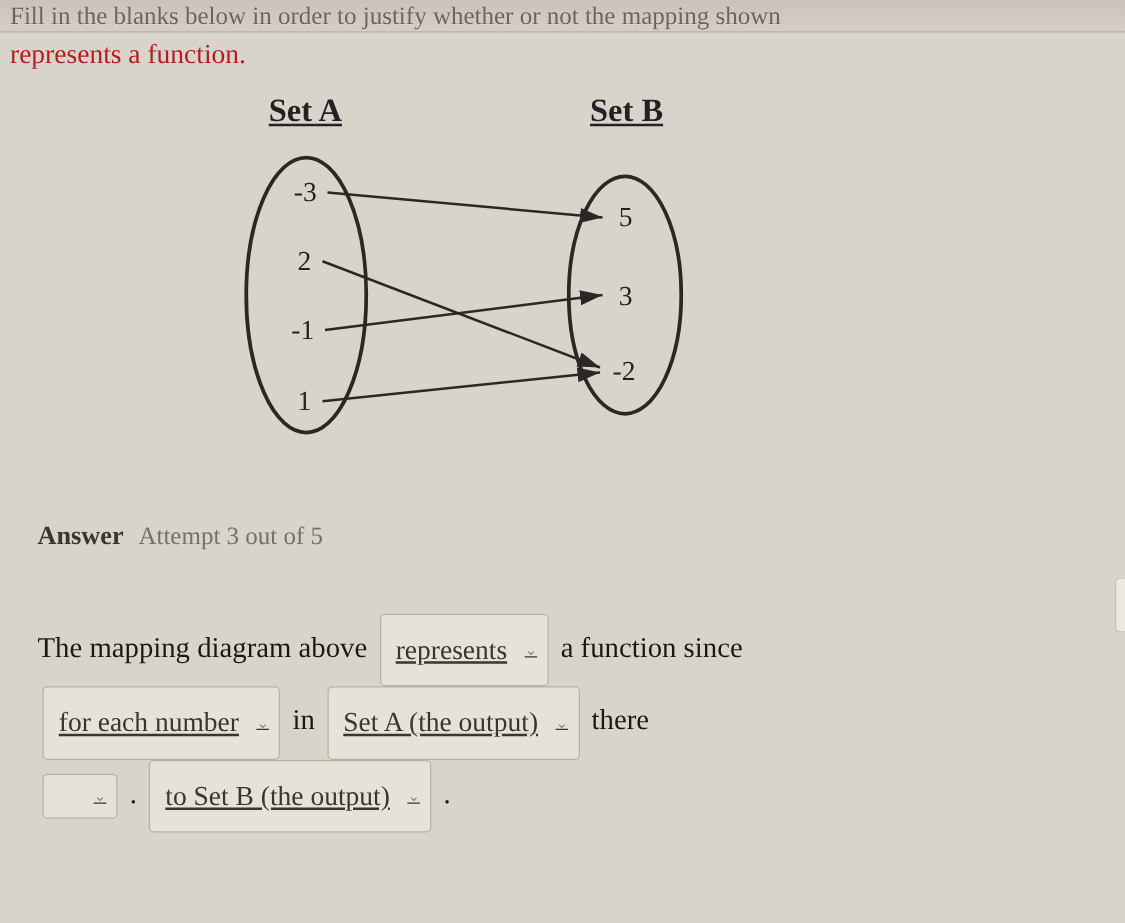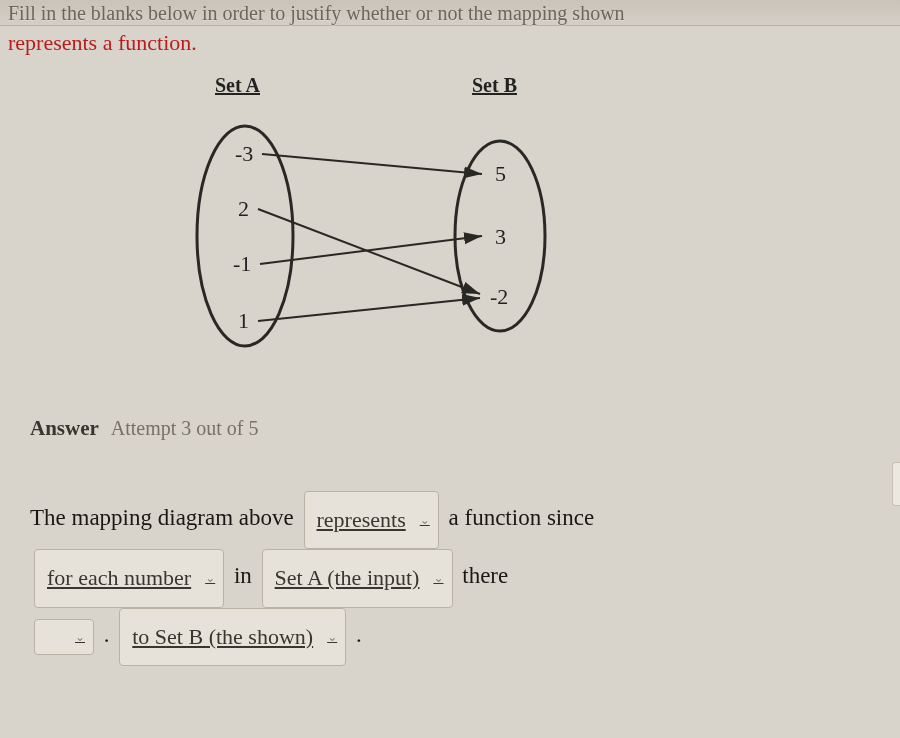--- a/index.html
+++ b/index.html
@@ -28,21 +28,21 @@
     font-size: 22px;
     color: #b91c1c;
   }
   .diagram-area {
     width: 100%;
     height: 310px;
     position: relative;
   }
   .set-label {
     position: absolute;
-    font-size: 20px;
+    font-size: 26px;
     font-weight: 600;
     text-decoration: underline;
     color: #222;
     text-align: center;
   }
   svg.mapping {
     position: absolute;
     left: 180px;
     top: 0;
     width: 420px;
@@ -150,30 +150,30 @@
       <span class="chev">⌄</span>
     </span>
     <span>a function since</span>
     <br>
     <span class="dd">
       <span>for each number</span>
       <span class="chev">⌄</span>
     </span>
     <span>in</span>
     <span class="dd">
-      <span>Set A (the input)</span>
+      <span>Set A (the output)</span>
       <span class="chev">⌄</span>
     </span>
     <span>there</span>
     <br>
     <span class="dd">
       <span class="chev">⌄</span>
     </span>
     <span>.</span>
     <span class="dd">
-      <span>to Set B (the shown)</span>
+      <span>to Set B (the output)</span>
       <span class="chev">⌄</span>
     </span>
     <span>.</span>
   </div>
 </div>
 
 <div class="page-edge"></div>
 
 </body></html>

